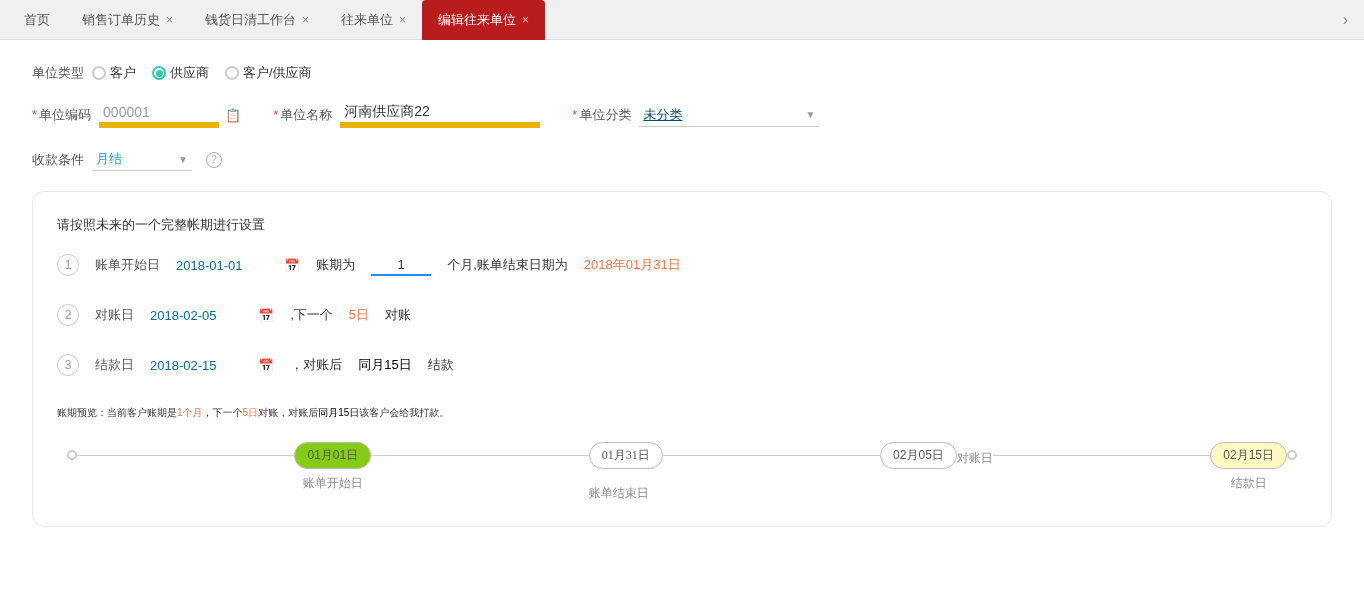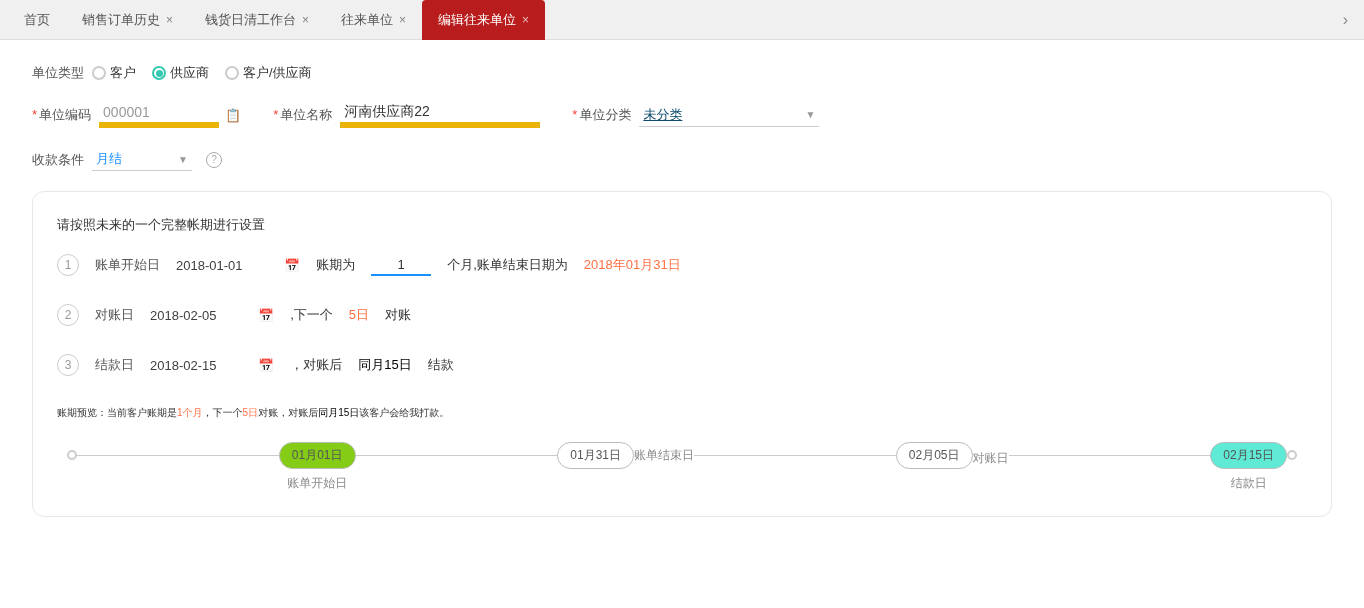--- a/index.html
+++ b/index.html
@@ -69,21 +69,21 @@
     
     .section-box {
       border: 1px solid #e8e8e8; border-radius: 12px; padding: 24px 24px; margin-bottom: 16px;
     }
     .section-title { font-size: 13px; color: #333; margin-bottom: 20px; }
 
     
     .step-row { display: flex; align-items: center; margin-bottom: 28px; gap: 16px; }
     .step-num { width: 22px; height: 22px; border-radius: 50%; border: 1px solid #ccc; display: flex; align-items: center; justify-content: center; font-size: 12px; color: #999; flex-shrink: 0; }
     .step-label { color: #555; white-space: nowrap; }
-    .step-date { color: #404040; min-width: 90px; }
+    .step-date { color: #0369a1; min-width: 90px; }
     .step-suffix { color: #333; }
     .highlight-orange { color: #ff7043; }
     .highlight-teal { color: #000000; }
 
     
     .period-input {
       border: none; border-bottom: 2px solid #1890ff; outline: none;
       font-size: 13px; width: 60px; text-align: center; color: #333; background: transparent; padding: 2px;
     }
 
@@ -229,40 +229,40 @@
 
       <div style="display:flex;flex-direction:column;align-items:center;">
         <div style="border:1px solid #bbb;border-radius:14px;padding:4px 12px;font-size:12px;color:#555;background:#84cc16;white-space:nowrap;">01月01日</div>
         <div style="font-size:12px;color:#888;margin-top:6px;white-space:nowrap;">账单开始日</div>
       </div>
 
       <div style="flex:1;display:flex;flex-direction:column;align-items:center;">
         <div style="width:100%;height:1px;background:#ccc;margin-top:13px;"></div>
       </div>
 
-      <div style="display:flex;align-items:center;">
+      <div style="display:flex;flex-direction:column;align-items:flex-start;font-family:Liberation Serif, serif;">
         <div style="border:1px solid #bbb;border-radius:14px;padding:4px 12px;font-size:12px;color:#555;background:#fff;white-space:nowrap;">01月31日</div>
-        <div style="font-size:12px;color:#888;margin-top:0;white-space:nowrap;">账单结束日</div>
+        <div style="font-size:12px;color:#888;margin-top:16px;white-space:nowrap;">账单结束日</div>
       </div>
 
       <div style="flex:1;display:flex;flex-direction:column;align-items:center;">
         <div style="width:100%;height:1px;background:#ccc;margin-top:13px;"></div>
       </div>
 
       <div style="display:flex;flex-direction:row;align-items:center;">
         <div style="border:1px solid #bbb;border-radius:14px;padding:4px 12px;font-size:12px;color:#555;background:#fff;white-space:nowrap;">02月05日</div>
         <div style="font-size:12px;color:#888;margin-top:6px;white-space:nowrap;">对账日</div>
       </div>
 
       <div style="flex:1;display:flex;flex-direction:column;align-items:center;">
         <div style="width:100%;height:1px;background:#ccc;margin-top:13px;"></div>
       </div>
 
       <div style="display:flex;flex-direction:column;align-items:center;">
-        <div style="border:1px solid #bbb;border-radius:14px;padding:4px 12px;font-size:12px;color:#555;background:#5eead4;white-space:nowrap;">02月15日</div>
+        <div style="border:1px solid #bbb;border-radius:14px;padding:4px 12px;font-size:12px;color:#555;background:#fef9c3;white-space:nowrap;">02月15日</div>
         <div style="font-size:12px;color:#888;margin-top:6px;white-space:nowrap;">结款日</div>
       </div>
 
       <div style="display:flex;flex-direction:column;align-items:center;margin-top:8px;">
         <div style="width:10px;height:10px;border-radius:50%;border:2px solid #ccc;background:#fff;"></div>
       </div>
     </div>
 
   </div>
 </div>

